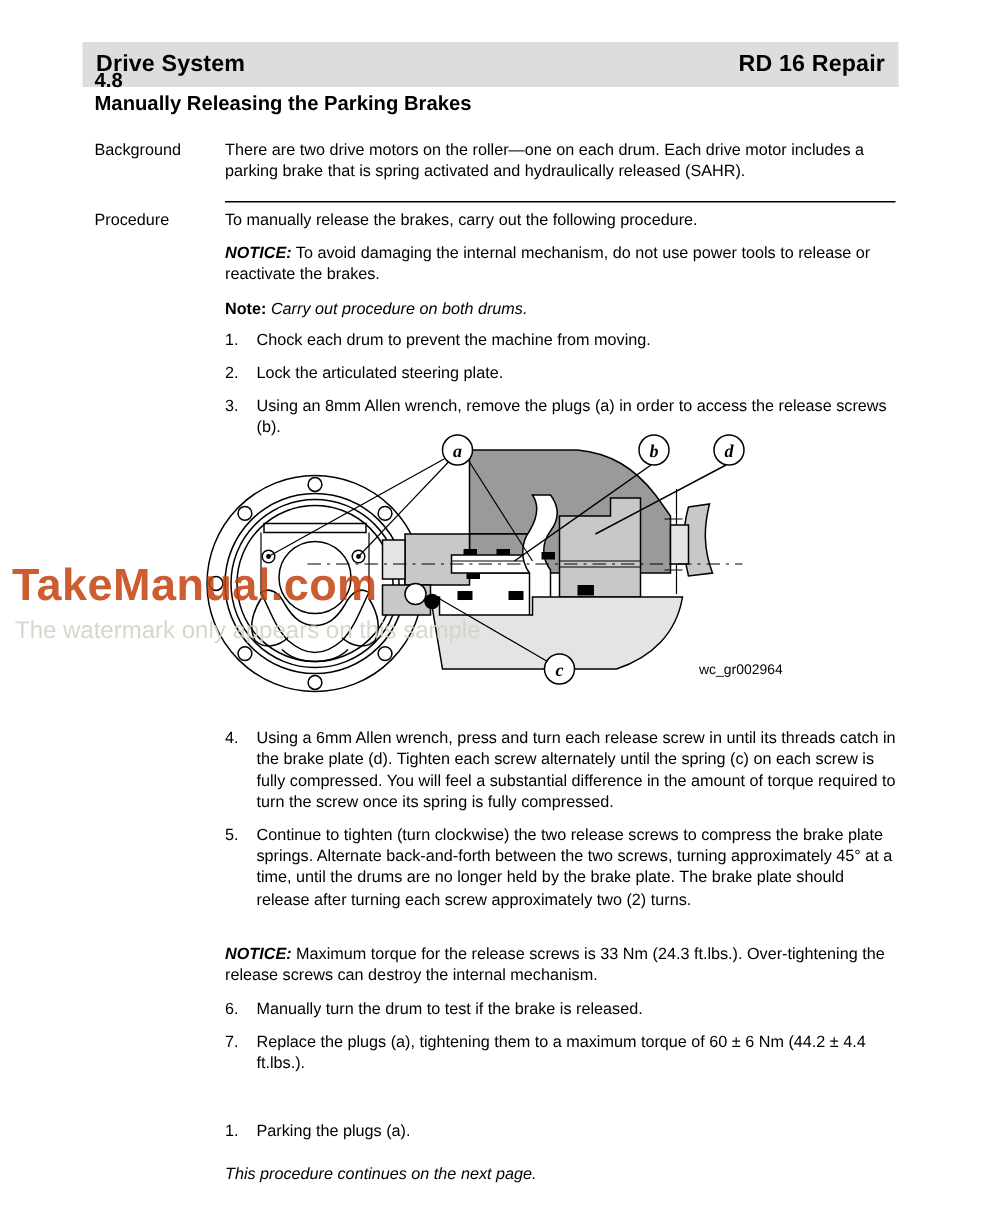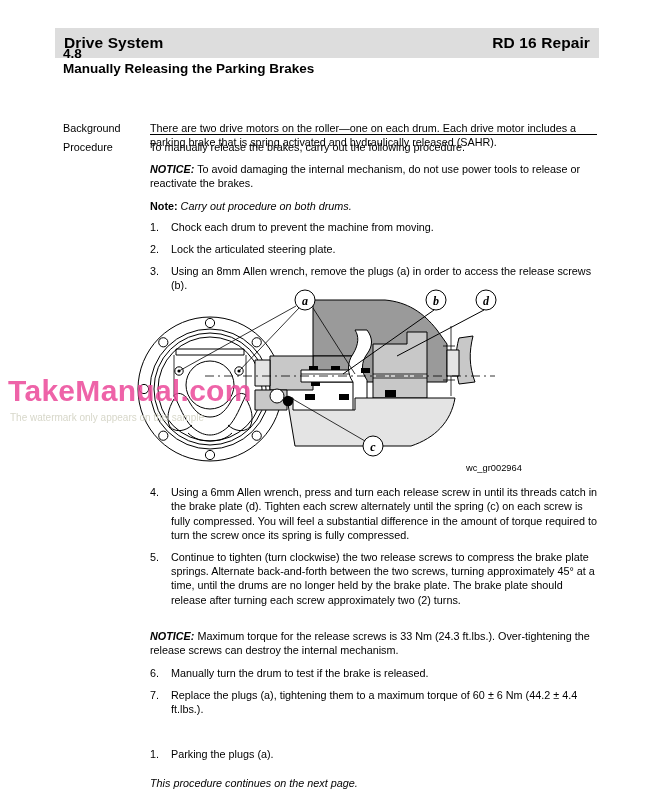--- a/index.html
+++ b/index.html
@@ -38,44 +38,44 @@
 
   
   ol.steps{margin:0;padding:0;list-style:none;}
   ol.steps li{position:relative;padding-left:21px;margin-bottom:7.5px;
               font-size:10.8px;line-height:14.3px;}
   ol.steps li:last-child{margin-bottom:0;}
   ol.steps li .n{position:absolute;left:0;top:0;width:17px;text-align:left;}
 
   
   .figure{position:absolute;left:55px;top:286px;width:560px;height:195px;}
-  .figcap{position:absolute;left:466px;top:463px;font-size:9.3px;}
+  .figcap{position:absolute;left:466px;top:441px;font-size:9.3px;}
 
   
   .wm{position:absolute;left:8px;top:374px;font-size:30px;font-weight:bold;
-      color:#ec4899;letter-spacing:.3px;opacity:.85;pointer-events:none;}
-  .wm2{position:absolute;left:10px;top:412px;font-size:10px;
+      color:#c2410c;letter-spacing:.3px;opacity:.85;pointer-events:none;}
+  .wm2{position:absolute;left:10px;top:412px;font-size:16px;
       color:#d3d3c4;opacity:.9;pointer-events:none;}
 </style>
 </head>
 <body>
 
 <div class="page">
 
   <div class="runhead">
     <span>Drive System</span>
     <span>RD 16 Repair</span>
   </div>
 
   <div class="sec-row">
     <div class="sec-num">4.8</div>
     <div class="sec-title">Manually Releasing the Parking Brakes</div>
   </div>
 
-  <div class="block" style="left:63px;top:93px;margin-top:28px;">
+  <div class="block" style="left:63px;top:93px;">
     <div class="lbl">Background</div>
     <div class="body">There are two drive motors on the roller—one on each drum. Each drive motor includes a parking brake that is spring activated and hydraulically released (SAHR).</div>
   </div>
 
   <div class="rule"></div>
 
   <div class="block" style="left:63px;top:140px;">
     <div class="lbl">Procedure</div>
     <div class="body">
       <p>To manually release the brakes, carry out the following procedure.</p>

